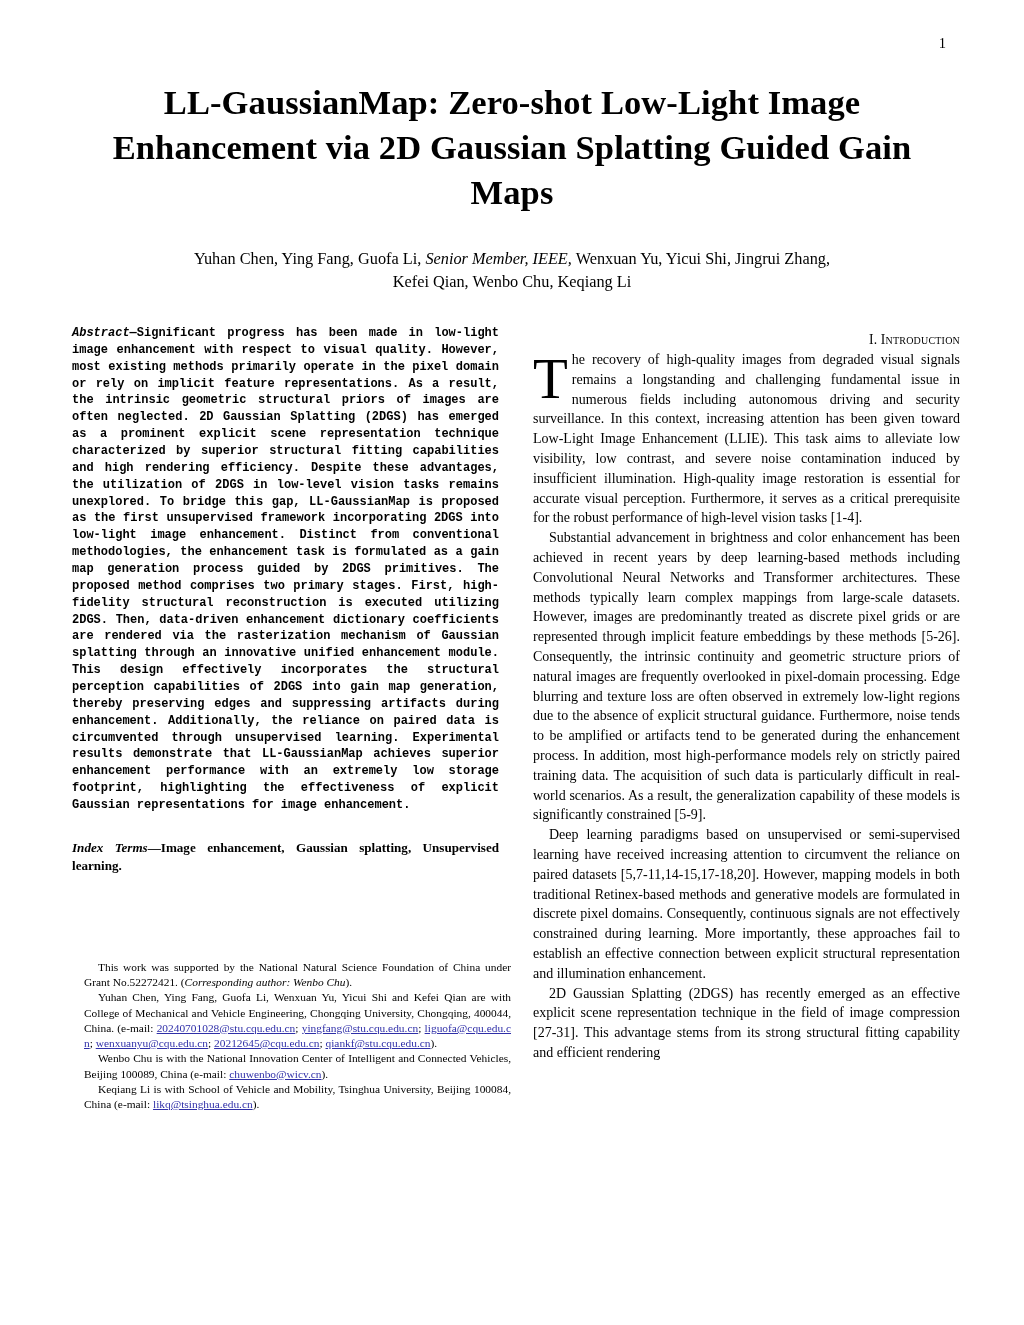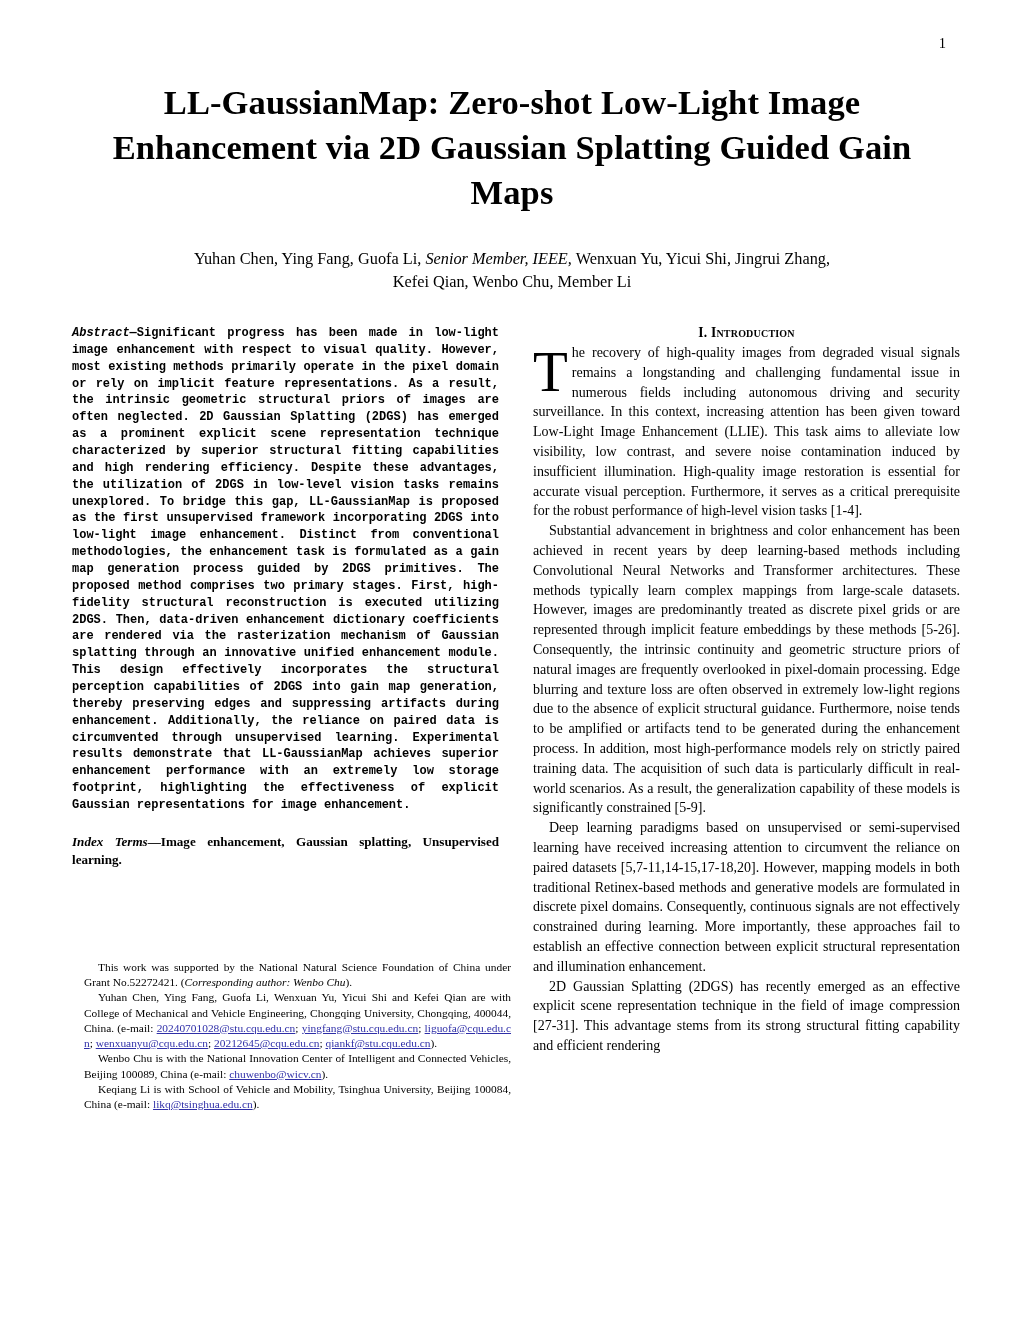--- a/index.html
+++ b/index.html
@@ -85,21 +85,21 @@
     text-justify: inter-word;
     margin: 0;
     hyphens: none;
     font-family: Liberation Mono, monospace;
   }
   .abstract .lead {
     font-style: italic;
     font-weight: bold;
   }
   .index-terms {
-    margin-top: 19px;
+    margin-top: 25px;
     font-size: 13.1px;
     line-height: 1.405;
     font-weight: bold;
     text-align: justify;
   }
   .index-terms .lead {
     font-style: italic;
     font-weight: bold;
   }
 
@@ -122,25 +122,25 @@
   }
   .footnotes i { font-style: italic; }
   .link {
     color: #2f2fa8;
     text-decoration: underline;
     word-break: break-all;
   }
 
   
   .section-head {
-    text-align: center;
+    text-align: right;
     font-size: 13.6px;
     font-variant: small-caps;
-    margin: 0 0 2px 0;
-    font-weight: bold;
+    margin: 7px 0 2px 0;
+    font-weight: normal;
     letter-spacing: 0.2px;
   }
   .body-p {
     font-size: 14px;
     line-height: 1.415;
     text-align: justify;
     margin: 0;
     text-indent: 16px;
     hyphens: none;
   }
@@ -160,21 +160,21 @@
 <body>
 
 <div class="page">
 
   <div class="page-number">1</div>
 
   <div class="title-block">
     <h1 class="paper-title">LL-GaussianMap: Zero-shot Low-Light Image Enhancement via 2D Gaussian Splatting Guided Gain Maps</h1>
     <div class="authors">
       <span>Yuhan Chen, Ying Fang, Guofa Li, </span><span class="member">Senior Member, IEEE,</span><span> Wenxuan Yu, Yicui Shi, Jingrui Zhang,</span><br>
-      <span>Kefei Qian, Wenbo Chu, Member Li</span>
+      <span>Kefei Qian, Wenbo Chu, Keqiang Li</span>
     </div>
   </div>
 
   <div class="columns">
 
     <div class="col col-left">
 
       <p class="abstract"><span class="lead">Abstract</span><span>—</span><span>Significant progress has been made in low-light image enhancement with respect to visual quality. However, most existing methods primarily operate in the pixel domain or rely on implicit feature representations. As a result, the intrinsic geometric structural priors of images are often neglected. 2D Gaussian Splatting (2DGS) has emerged as a prominent explicit scene representation technique characterized by superior structural fitting capabilities and high rendering efficiency. Despite these advantages, the utilization of 2DGS in low-level vision tasks remains unexplored. To bridge this gap, LL-GaussianMap is proposed as the first unsupervised framework incorporating 2DGS into low-light image enhancement. Distinct from conventional methodologies, the enhancement task is formulated as a gain map generation process guided by 2DGS primitives. The proposed method comprises two primary stages. First, high-fidelity structural reconstruction is executed utilizing 2DGS. Then, data-driven enhancement dictionary coefficients are rendered via the rasterization mechanism of Gaussian splatting through an innovative unified enhancement module. This design effectively incorporates the structural perception capabilities of 2DGS into gain map generation, thereby preserving edges and suppressing artifacts during enhancement. Additionally, the reliance on paired data is circumvented through unsupervised learning. Experimental results demonstrate that LL-GaussianMap achieves superior enhancement performance with an extremely low storage footprint, highlighting the effectiveness of explicit Gaussian representations for image enhancement.</span></p>
 
       <p class="index-terms"><span class="lead">Index Terms</span><span>—</span><span>Image enhancement, Gaussian splatting, Unsupervised learning.</span></p>

